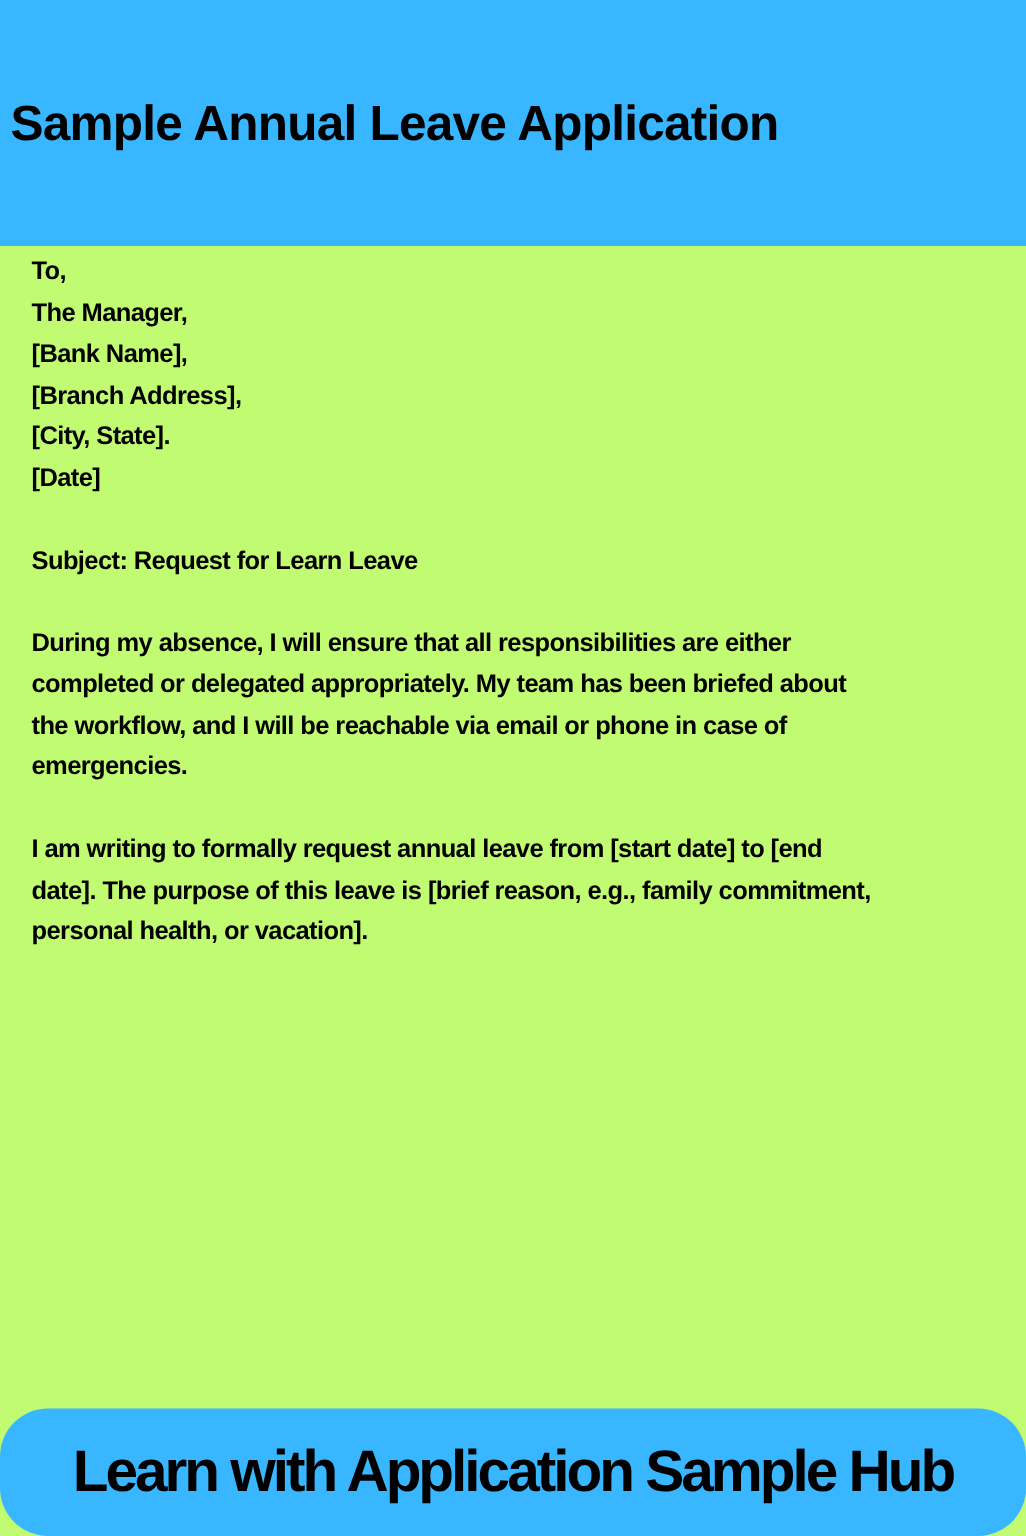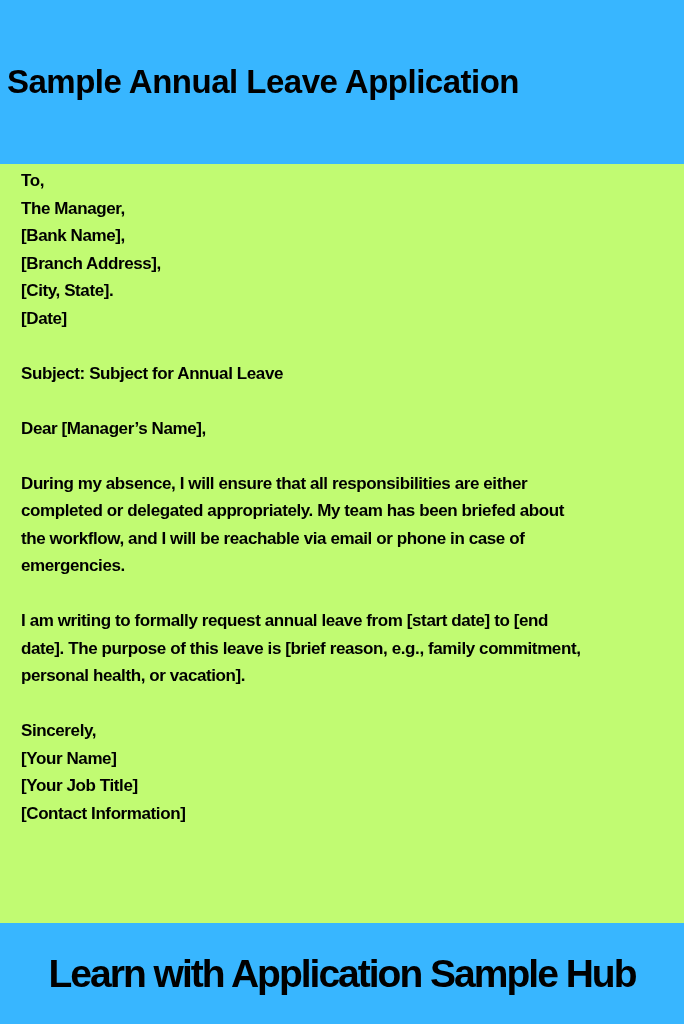--- a/index.html
+++ b/index.html
@@ -45,26 +45,27 @@
     line-height: 27.5px;
     letter-spacing: -0.4px;
     overflow: hidden;
   }
   .block {
     white-space: pre-line;
     margin: 0 0 27.5px 0;
   }
   .footer {
     flex: none;
-    height: 101px;
+    height: 85px;
     background: var(--banner-bg, #38b6ff);
     display: flex;
     align-items: center;
     justify-content: center;
     overflow: hidden;
+    border-radius: 32px;
   }
   .footer .footer-text {
     font-size: 39px;
     font-weight: 700;
     letter-spacing: -2px;
     white-space: nowrap;
     color: var(--text, #000000);
   }
 </style>
 </head>
@@ -76,32 +77,27 @@
     <h1>Sample Annual Leave Application</h1>
   </header>
 
   <main class="letter">
     <div class="block">To,
 The Manager,
 [Bank Name],
 [Branch Address],
 [City, State].
 [Date]</div>
-    <div class="block">Subject: Subject for Annual Leave</div>
-    <div class="block">Dear [Manager’s Name],</div>
+    <div class="block">Subject: Request for Learn Leave</div>
     <div class="block">During my absence, I will ensure that all responsibilities are either
 completed or delegated appropriately. My team has been briefed about
 the workflow, and I will be reachable via email or phone in case of
 emergencies.</div>
     <div class="block">I am writing to formally request annual leave from [start date] to [end
 date]. The purpose of this leave is [brief reason, e.g., family commitment,
 personal health, or vacation].</div>
-    <div class="block">Sincerely,
-[Your Name]
-[Your Job Title]
-[Contact Information]</div>
   </main>
 
   <footer class="footer">
     <div class="footer-text">Learn with Application Sample Hub</div>
   </footer>
 
 </div>
 
 </body></html>

